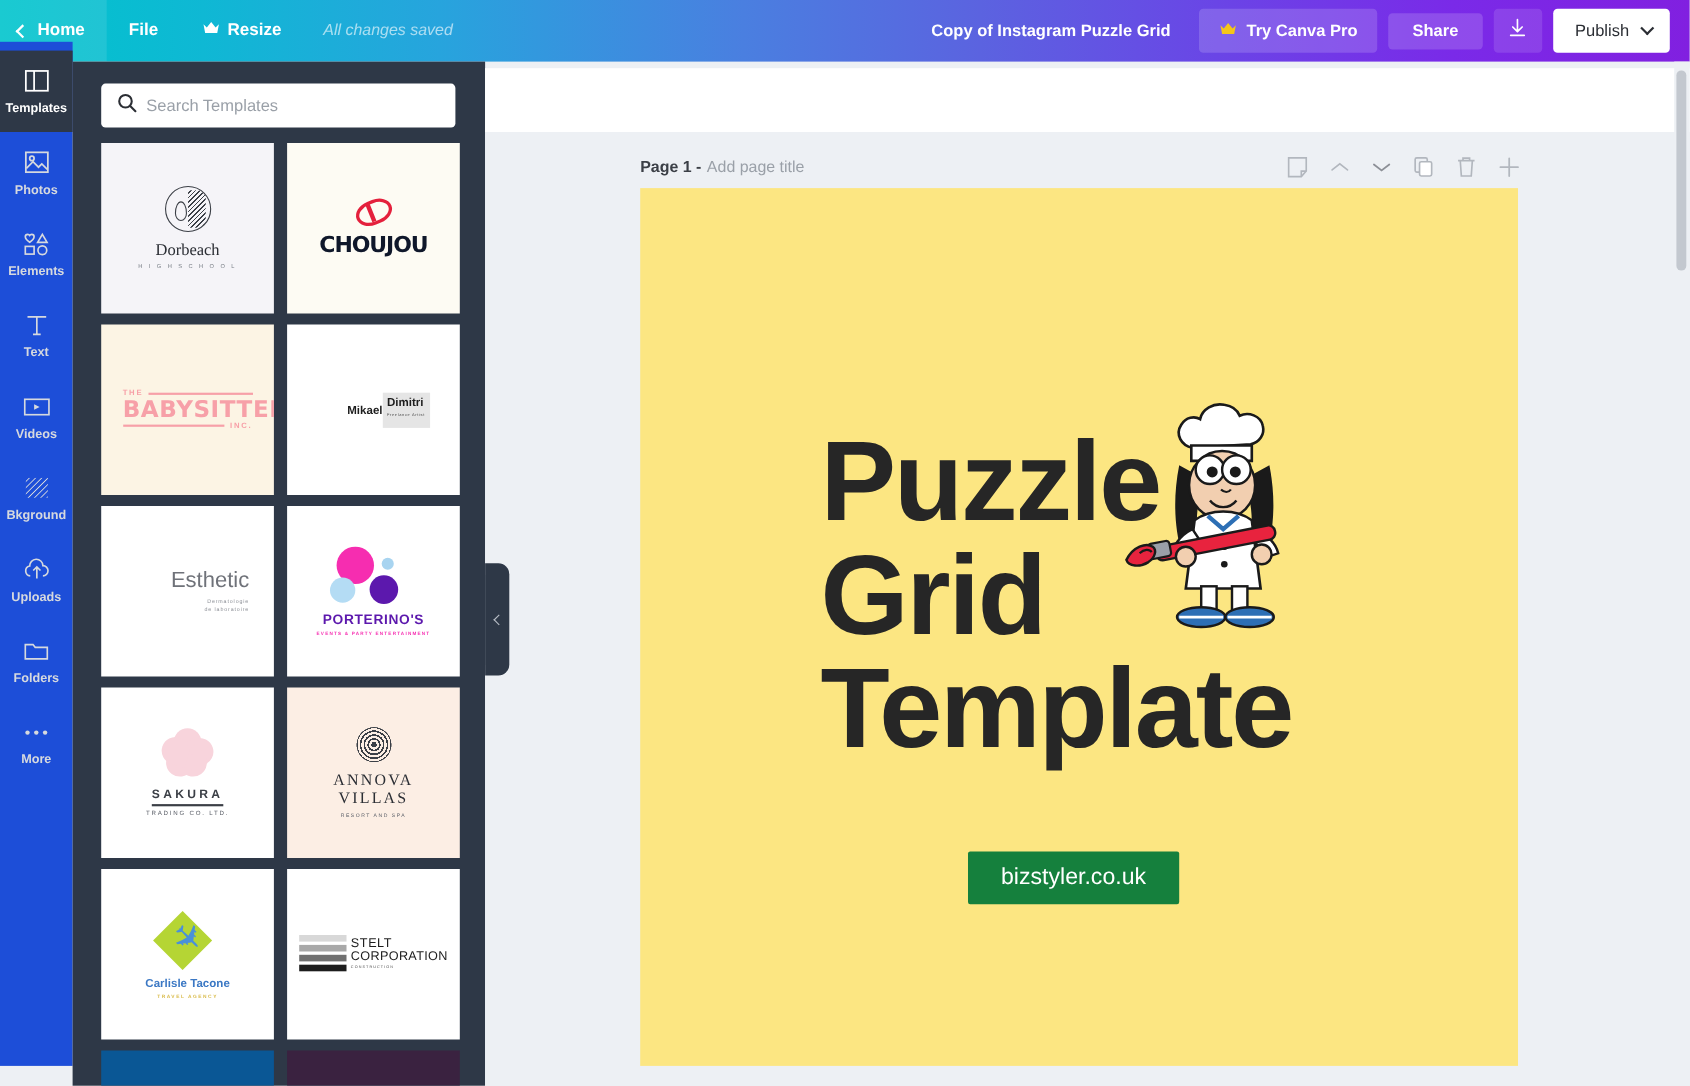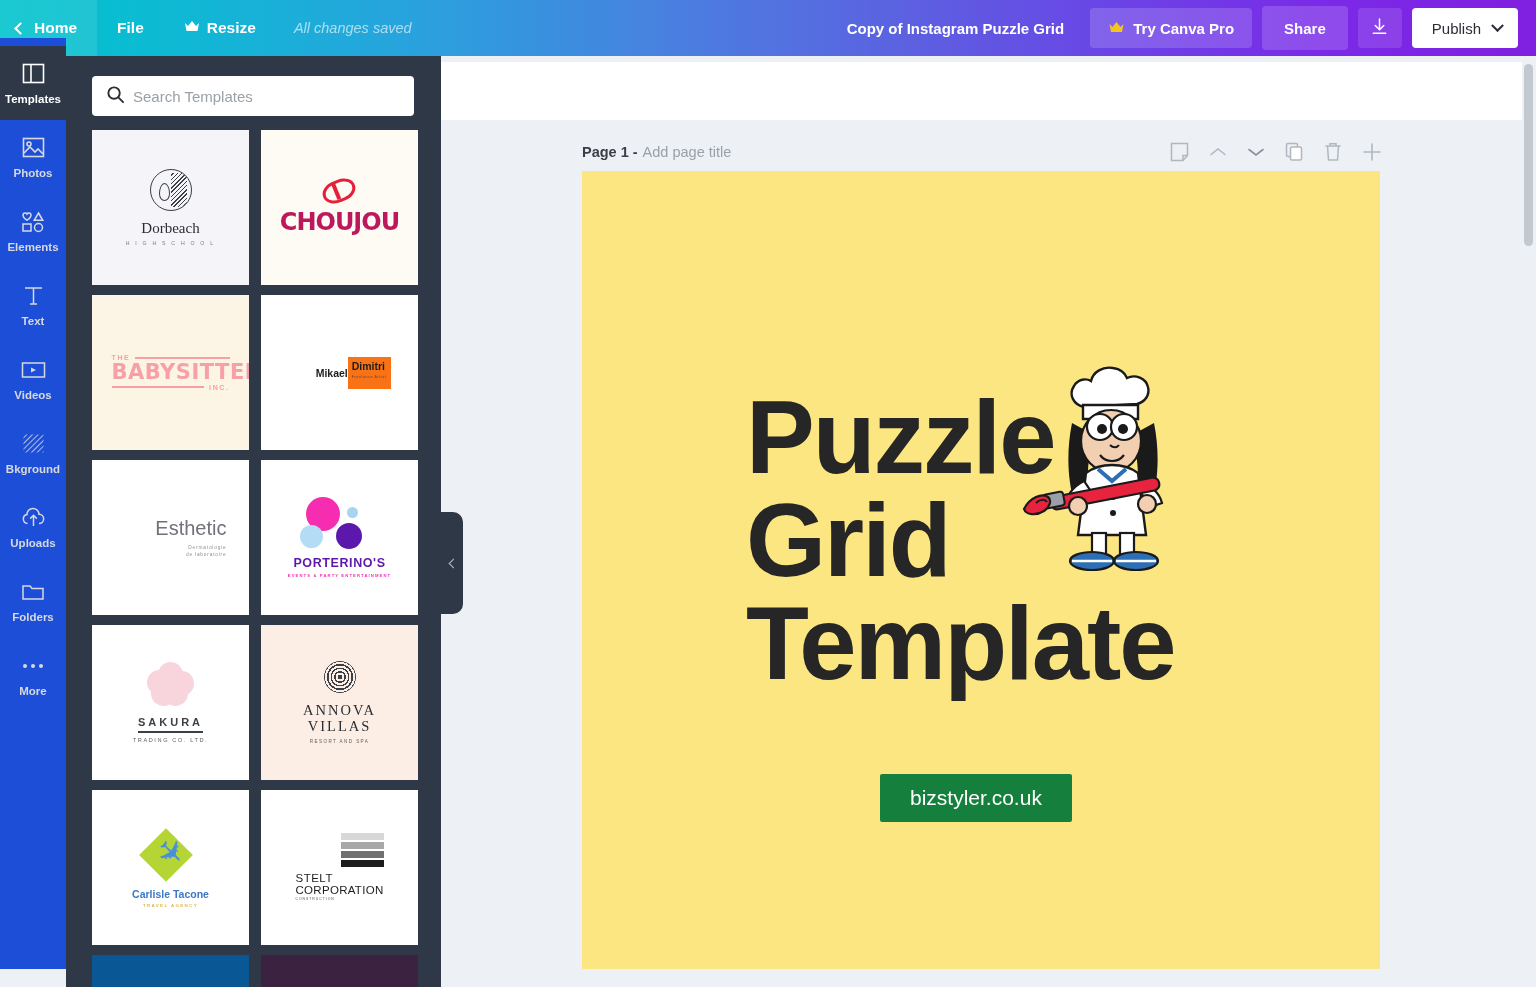--- a/index.html
+++ b/index.html
@@ -46,21 +46,21 @@
     gap: 10px; padding-right: 18px; height: 56px;
   }
   .doc-title { font-size: 15px; font-weight: 700; margin-right: 16px; }
   .btn-pro {
     display: flex; align-items: center; gap: 8px;
     height: 40px; padding: 0 18px; border-radius: 4px;
     background: rgba(255,255,255,0.16);
     font-size: 15px; font-weight: 700; cursor: pointer;
   }
   .btn-share {
-    height: 44px; padding: 0 22px; border-radius: 4px;
+    height: 33px; padding: 0 22px; border-radius: 4px;
     display: flex; align-items: center;
     background: rgba(255,255,255,0.16);
     font-size: 15px; font-weight: 700; cursor: pointer;
   }
   .btn-dl {
     width: 44px; height: 40px; border-radius: 4px;
     display: flex; align-items: center; justify-content: center;
     background: rgba(255,255,255,0.12); cursor: pointer;
   }
   .btn-publish {
@@ -156,42 +156,42 @@
   .cj-blob::before {
     content:""; position:absolute; inset:0;
     border: 3px solid #e4203c; border-radius: 50%/58%;
     transform: rotate(-22deg);
   }
   .cj-blob::after {
     content:""; position:absolute; left:12px; top:2px;
     width: 4px; height: 18px; background:#e4203c; transform: rotate(-22deg);
   }
   .cj-text {
-    font-size: 24px; font-weight: 700; color: #be185d;
+    font-size: 20px; font-weight: 700; color: #0f172a;
     letter-spacing: -1px; transform: skewX(-4px);
     font-family: "DejaVu Sans", sans-serif;
   }
 
   .t-baby { background: #fcf4e4; }
   .bb-wrap { text-align: center; width: 118px; }
   .bb-top { display: flex; align-items: center; gap: 5px; }
   .bb-the { font-size: 7px; letter-spacing: 1.6px; color: #f7a0a8; font-weight: 700; }
   .bb-rule { flex: 1; height: 1.6px; background: #f7a0a8; }
   .bb-main {
     font-size: 21px; font-weight: 700; color: #f7a0a8;
     letter-spacing: 0.5px; line-height: 1.05;
     font-family: "DejaVu Sans", sans-serif;
   }
   .bb-bot { display: flex; align-items: center; gap: 5px; }
   .bb-inc { font-size: 7px; letter-spacing: 1.6px; color: #f7a0a8; font-weight: 700; }
 
   .t-mikael { background: #fff; }
   .mk-row { display: flex; align-items: flex-start; }
   .mk-a { font-size: 10.5px; font-weight: 700; color: #1d1d1d; padding-top: 10px; }
-  .mk-yellow { background: #f97316; padding: 3px 5px 10px 4px; }
+  .mk-yellow { background: #e5e5e5; padding: 3px 5px 10px 4px; }
   .mk-b { font-size: 10.5px; font-weight: 700; color: #1d1d1d; }
   .mk-c { font-size: 3.6px; letter-spacing: 0.6px; color: #4a4a4a; margin-top: 3px; text-align: center; }
 
   .t-esthetic { background: #fff; }
   .es-wrap { text-align: right; width: 112px; }
   .es-main { font-size: 20px; color: #6f7279; font-family: "Liberation Sans", sans-serif; }
   .es-sub { font-size: 4.8px; letter-spacing: 0.8px; color: #8d9097; margin-top: 4px; line-height: 1.5; }
 
   .t-porter { background: #fff; }
   .po-wrap { text-align: center; }
@@ -238,21 +238,21 @@
     background: #b5d534; transform: rotate(45deg);
   }
   .ca-plane {
     position: absolute; left: 16px; top: 8px; font-size: 33px; color: #4a90d9;
     transform: rotate(45deg); line-height: 1;
   }
   .ca-name { font-size: 10.5px; font-weight: 700; color: #3b78c4; }
   .ca-sub { font-size: 4.4px; letter-spacing: 1.4px; color: #d9bb4a; margin-top: 3px; font-weight: 700; }
 
   .t-stelt { background: #fff; }
-  .st-row { display: flex; align-items: flex-end; gap: 4px; flex-direction: column; }
+  .st-row { display: flex; align-items: center; gap: 4px; }
   .st-bars { width: 43px; }
   .st-bar { height: 6.5px; margin-bottom: 2.5px; }
   .st-wrap2 { line-height: 1.0; }
   .st-n1 { font-size: 11.5px; letter-spacing: 0.5px; color: #1d1d1d; }
   .st-n2 { font-size: 11.5px; letter-spacing: 0.3px; color: #1d1d1d; }
   .st-sub { font-size: 3.4px; letter-spacing: 1px; color: #4a4a4a; margin-top: 2px; }
 
   .t-blue { background: #0a5795; }
   .t-dark { background: #3a2240; position: relative; }
 

